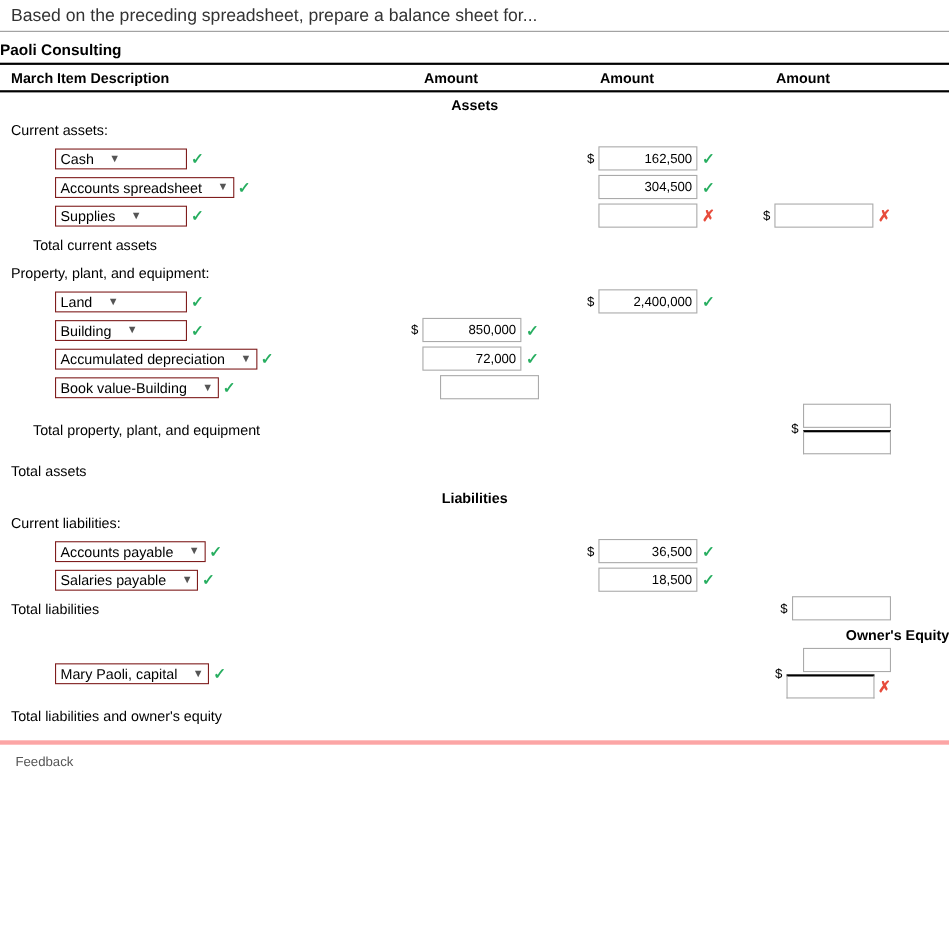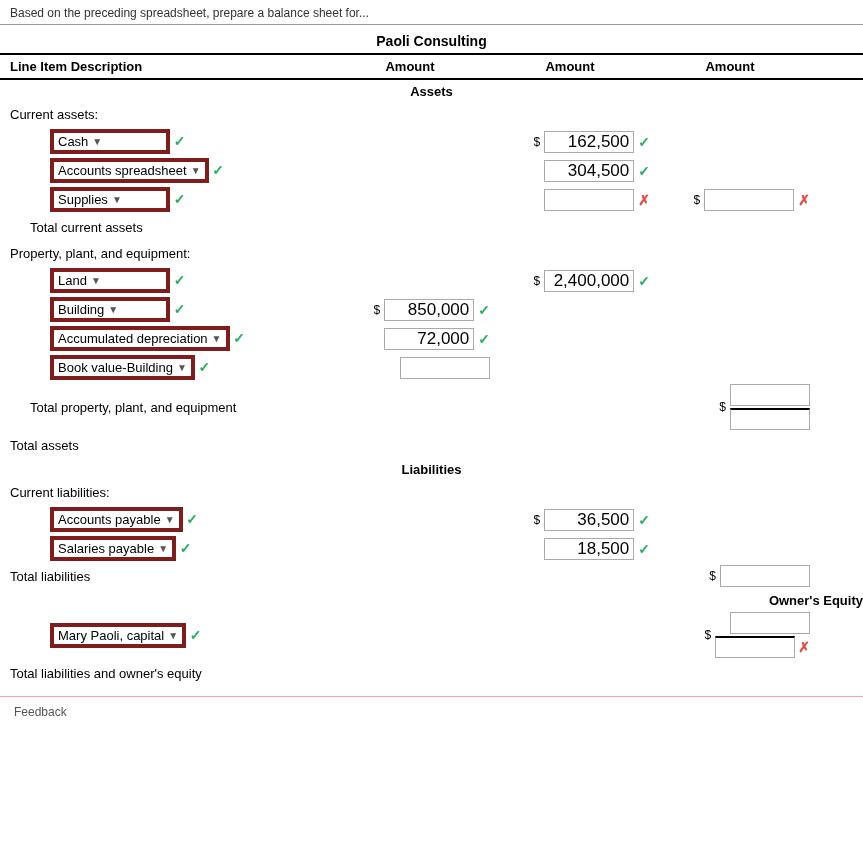--- a/index.html
+++ b/index.html
@@ -6,27 +6,27 @@
     body {
       font-family: Arial, sans-serif;
       font-size: 13px;
       background: #fff;
       color: #000;
       width: 863px;
       min-height: 851px;
       overflow-x: hidden;
     }
     .top-note {
-      font-size: 12px;
+      font-size: 16px;
       padding: 6px 10px 4px 10px;
       color: #333;
       border-bottom: 1px solid #999;
     }
     .header-section {
-      text-align: center;
+      text-align: left;
       padding: 8px 0 4px 0;
     }
     .header-section .company-name { font-weight: bold; font-size: 14px; }
     .header-section .sheet-name { font-weight: bold; font-size: 13px; }
     .header-section .date { font-size: 13px; }
 
     .columns-header {
       display: flex;
       padding: 4px 10px;
       border-bottom: 2px solid #000;
@@ -53,66 +53,66 @@
     .row-amt1 { flex: 0 0 160px; display: flex; align-items: center; justify-content: flex-end; gap: 4px; }
     .row-amt2 { flex: 0 0 160px; display: flex; align-items: center; justify-content: flex-end; gap: 4px; }
     .row-amt3 { flex: 0 0 160px; display: flex; align-items: center; justify-content: flex-end; gap: 4px; }
 
     .indent1 { padding-left: 20px; }
     .indent2 { padding-left: 40px; }
 
     .dropdown-item {
       display: inline-flex;
       align-items: center;
-      border: 4px solid #7f1d1d;
+      border: 1px solid #7f1d1d;
       padding: 1px 4px;
       background: #fff;
       cursor: pointer;
-      gap: 2px;
+      gap: 12px;
       min-width: 120px;
       text-align: center;
     }
     .dropdown-arrow { font-size: 10px; color: #555; margin-left: 2px; }
     .check-mark { color: #27ae60; font-weight: bold; font-size: 14px; }
     .x-mark { color: #e74c3c; font-weight: bold; font-size: 14px; }
     .dollar-prefix { font-size: 12px; font-weight: normal; }
 
     .feedback-bar {
-      border-top: 1px solid #fca5a5;
+      border-top: 4px solid #fca5a5;
       padding: 8px 14px;
       color: #555;
       font-size: 12px;
       margin-top: 10px;
     }
 
     .value-display {
       border: 1px solid #aaa;
       width: 90px;
       height: 22px;
       display: inline-flex;
       align-items: center;
       justify-content: flex-end;
       padding-right: 4px;
-      font-size: 17px;
+      font-size: 12px;
       background: #fff;
     }
   </style>
 </head>
 <body>
 
 <div class="top-note">
   <span>Based on the preceding spreadsheet, prepare a balance sheet for...</span>
 </div>
 
 <div class="header-section">
   <div class="company-name">Paoli Consulting</div>
 </div>
 
 <div class="columns-header">
-  <div class="col-desc">Line Item Description</div>
+  <div class="col-desc">March Item Description</div>
   <div class="col-amt1">Amount</div>
   <div class="col-amt2">Amount</div>
   <div class="col-amt3">Amount</div>
 </div>
 
 <div class="section-title">
   <span>Assets</span>
 </div>
 
 <div class="row">

